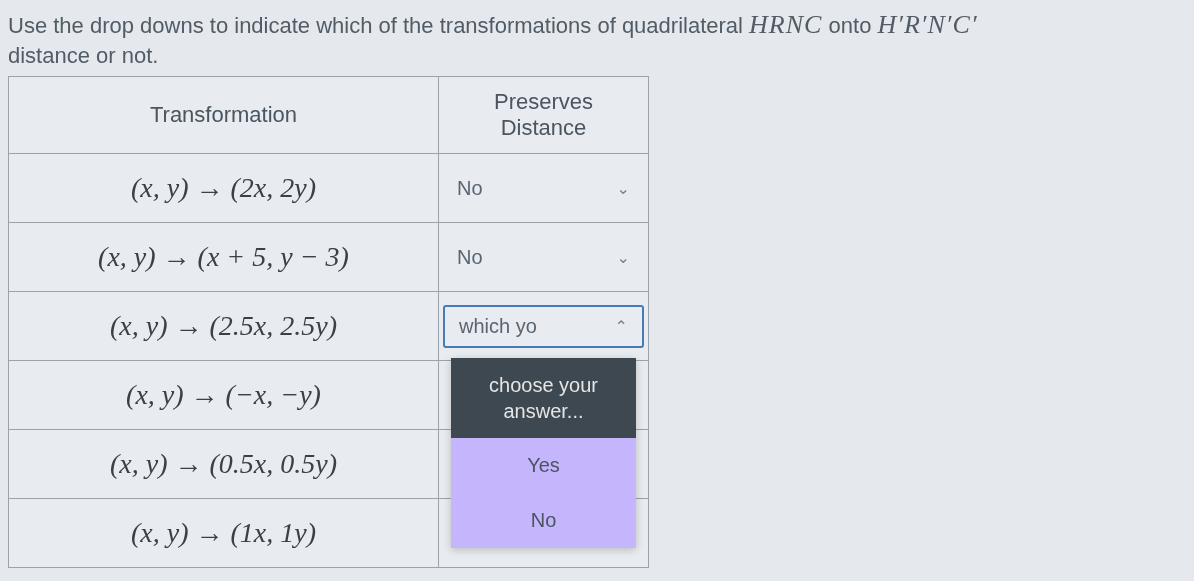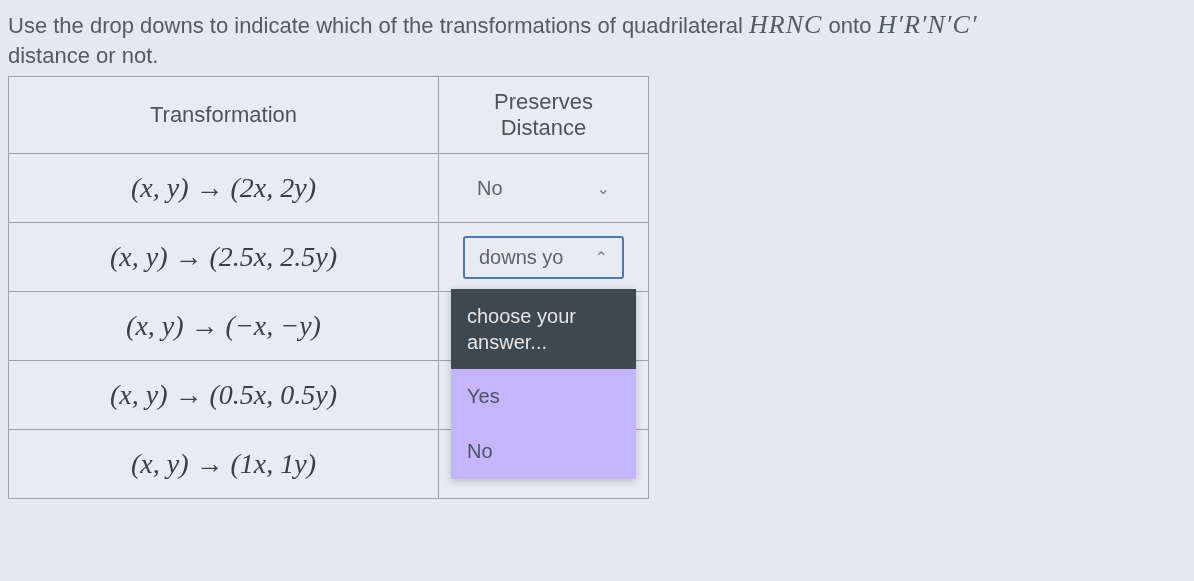--- a/index.html
+++ b/index.html
@@ -51,22 +51,22 @@
       width: 210px;
     }
     .transformation-cell {
       font-family: 'Times New Roman', serif;
       font-style: italic;
       font-size: 28px;
       padding: 18px 10px;
       color: #3a4048;
     }
     .dropdown-cell {
-      padding: 10px 24px;
-      text-align: left;
+      padding: 10px 4px;
+      text-align: center;
       position: relative;
     }
     .dropdown {
       display: flex;
       justify-content: space-between;
       align-items: center;
       padding: 8px 14px;
       background: #e8ebef;
       color: #5a6572;
       font-size: 20px;
@@ -129,24 +129,33 @@
     <tr>
       <td class="transformation-cell">(x, y) → (2x, 2y)</td>
       <td class="dropdown-cell">
         <div class="dropdown">
           <span>No</span>
           <span class="chevron">⌄</span>
         </div>
       </td>
     </tr>
     <tr>
+      <td class="transformation-cell">(x, y) → (x + 5, y − 3)</td>
+      <td class="dropdown-cell">
+        <div class="dropdown">
+          <span>No</span>
+          <span class="chevron">⌄</span>
+        </div>
+      </td>
+    </tr>
+    <tr>
       <td class="transformation-cell">(x, y) → (2.5x, 2.5y)</td>
       <td class="dropdown-cell">
         <div class="dropdown dropdown-open">
-          <span>downs yo</span>
+          <span>which yo</span>
           <span class="chevron">⌃</span>
         </div>
         <div class="dropdown-popup">
           <div class="popup-header">choose your answer...</div>
           <div class="popup-option">Yes</div>
           <div class="popup-option">No</div>
         </div>
       </td>
     </tr>
     <tr>

